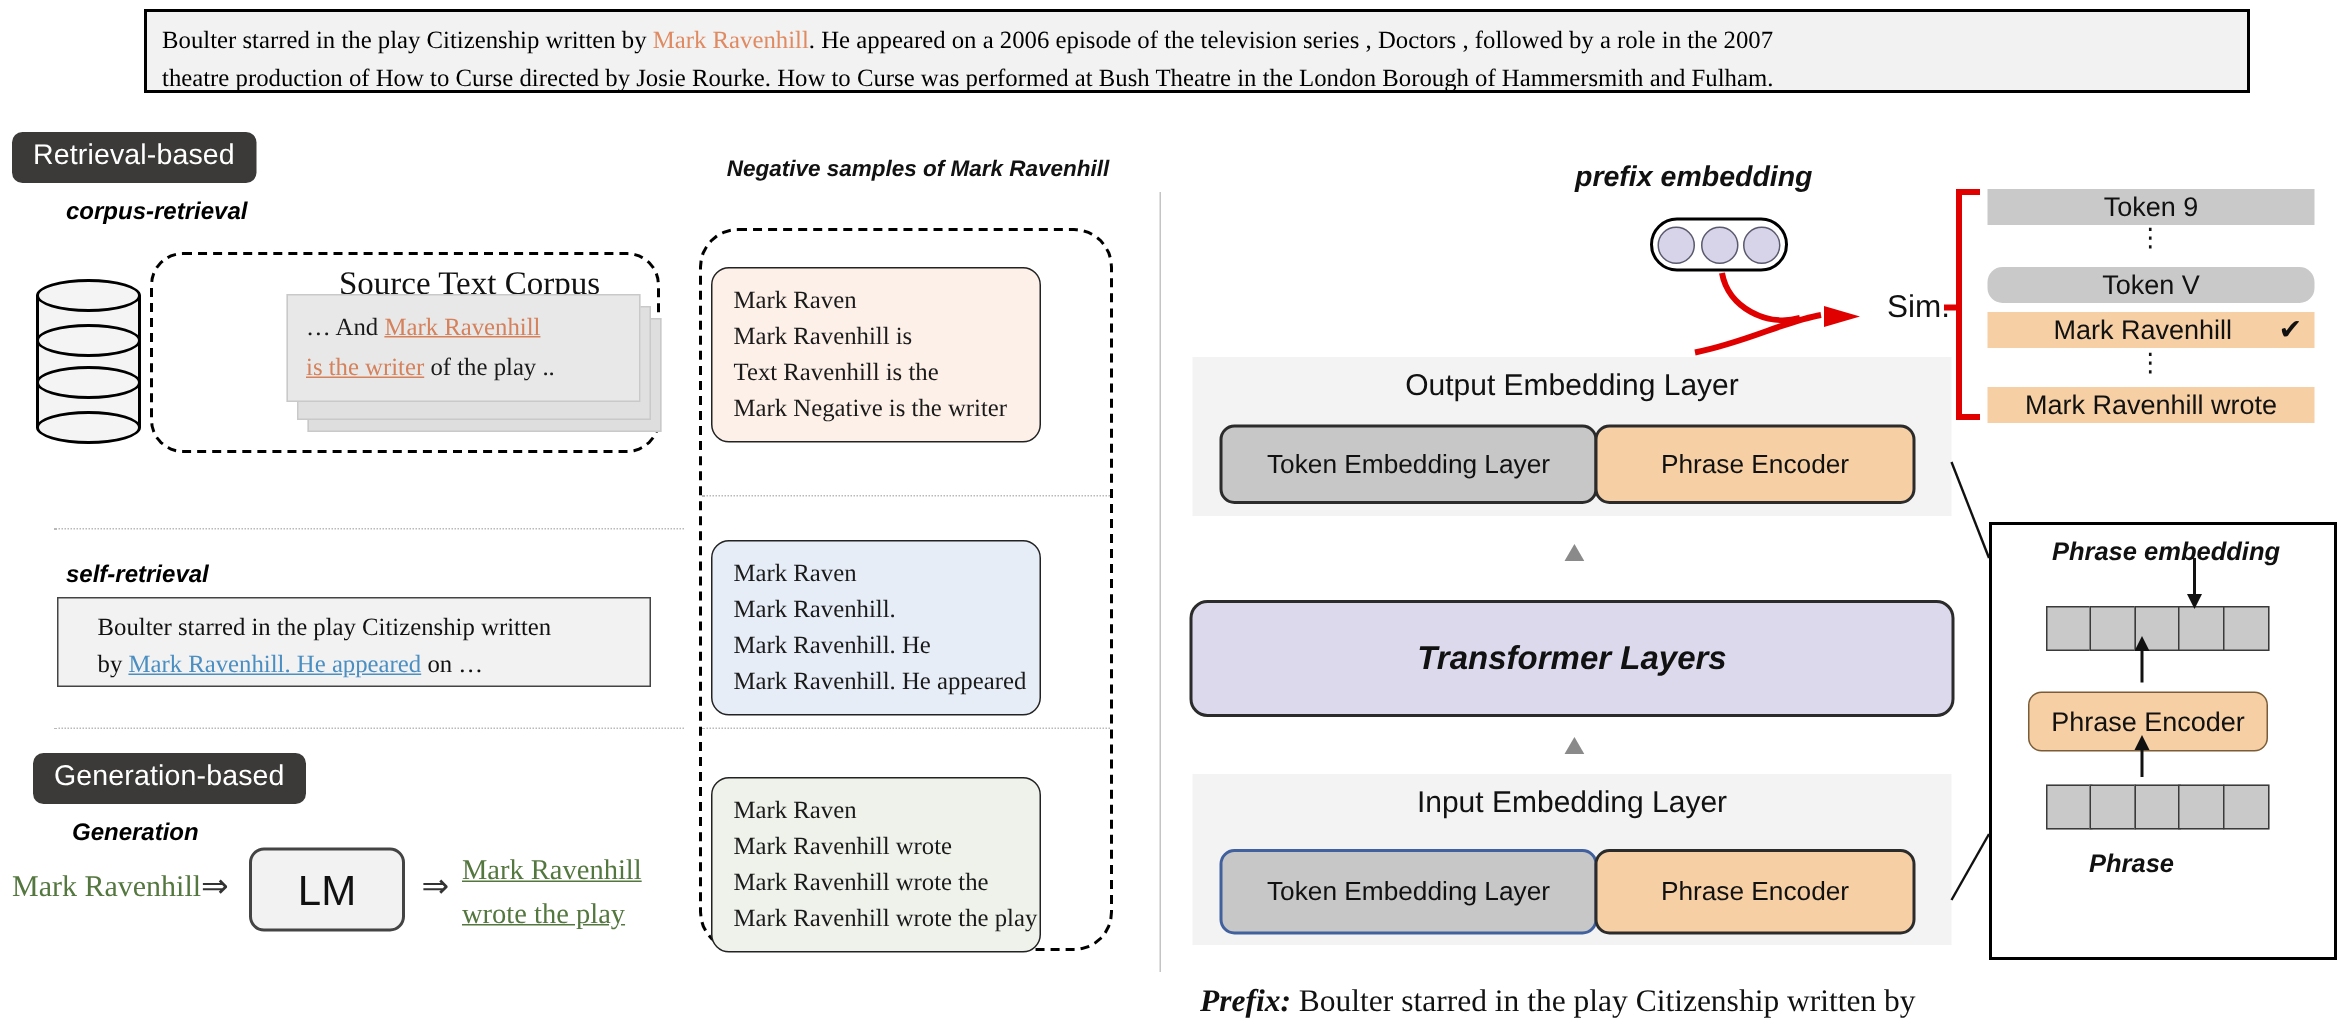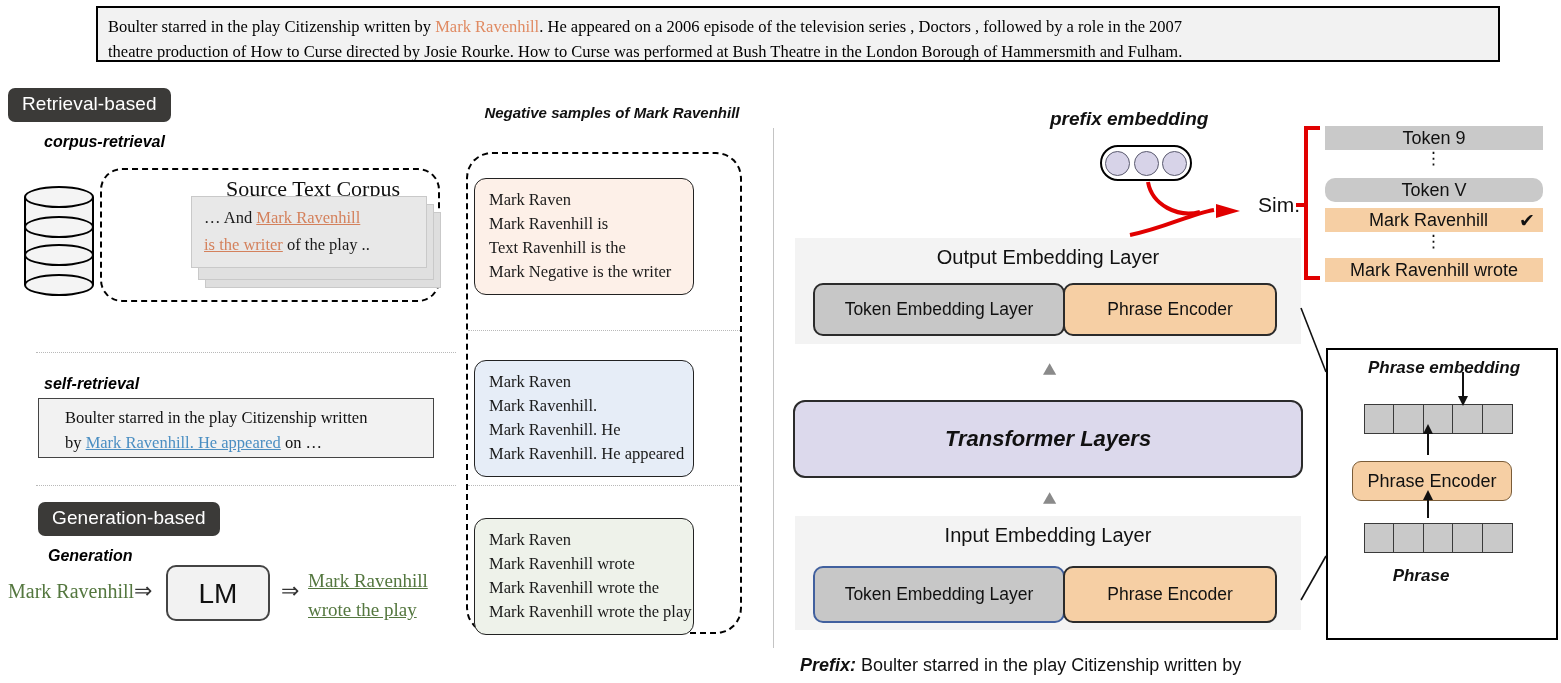--- a/index.html
+++ b/index.html
@@ -112,21 +112,21 @@
   #pdetTitle{left:1336px;top:358px;width:216px;text-align:center;font-size:17px;font-weight:bold;font-style:italic;}
   .cellrow{position:absolute;display:flex;}
   .cell{width:31px;height:30px;background:#c9c9c9;border:1.5px solid #3a3a3a;box-sizing:border-box;margin-left:-1.5px;}
   #cellsTop{left:1365px;top:404px;}
   #cellsBot{left:1365px;top:523px;}
   #peBox{left:1352px;top:461px;width:160px;height:40px;background:#f6cfa4;border:1.5px solid #7a5c38;
          border-radius:9px;box-sizing:border-box;display:flex;align-items:center;justify-content:center;font-size:18px;}
   #phraseCap{left:1336px;top:566px;width:170px;text-align:center;font-size:17px;font-weight:bold;font-style:italic;}
 
   
-  #prefixLine{left:800px;top:655px;font-family:Liberation Sans, sans-serif;font-size:18px;white-space:nowrap;}
+  #prefixLine{left:800px;top:655px;font-family:Liberation Serif, serif;font-size:21px;white-space:nowrap;}
   #prefixLine b{font-style:italic;}
 
   svg.ov{position:absolute;left:0;top:0;width:1561px;height:683px;pointer-events:none;}
 </style>
 </head>
 <body>
 
 <div id="banner" class="abs">
   <div class="line">
     <span>Boulter starred in the play Citizenship written by </span><span class="hl-orange">Mark Ravenhill</span><span>. He appeared on a 2006 episode of the television series , Doctors , followed by a role in the 2007</span>
@@ -163,21 +163,21 @@
 <div class="abs dotsep" style="left:36px;top:352px;width:420px;"></div>
 
 <div class="abs sublabel" style="left:44px;top:375px;">self-retrieval</div>
 <div id="selfBox" class="abs">
   <div class="t">Boulter starred in the play Citizenship written</div>
   <div class="t"><span>by </span><span class="u-blue">Mark Ravenhill. He appeared</span><span> on …</span></div>
 </div>
 
 <div class="abs dotsep" style="left:36px;top:485px;width:420px;"></div>
 
-<div class="abs" style="left:24px;top:502px;padding-left:14px;">
+<div class="abs" style="left:8px;top:502px;padding-left:14px;">
   <span class="pill">Generation-based</span>
 </div>
 <div class="abs sublabel" style="left:48px;top:547px;">Generation</div>
 
 <div class="abs serif green" style="left:8px;top:580px;font-size:20px;">Mark Ravenhill</div>
 <div class="abs arrowGlyph" style="left:134px;top:578px;">⇒</div>
 <div id="lmbox" class="abs">LM</div>
 <div class="abs arrowGlyph" style="left:281px;top:578px;">⇒</div>
 <div class="abs serif green" style="left:308px;top:566px;font-size:19px;line-height:29px;text-decoration:underline;">Mark Ravenhill</div>
 <div class="abs serif green" style="left:308px;top:595px;font-size:19px;line-height:29px;text-decoration:underline;">wrote the play</div>

